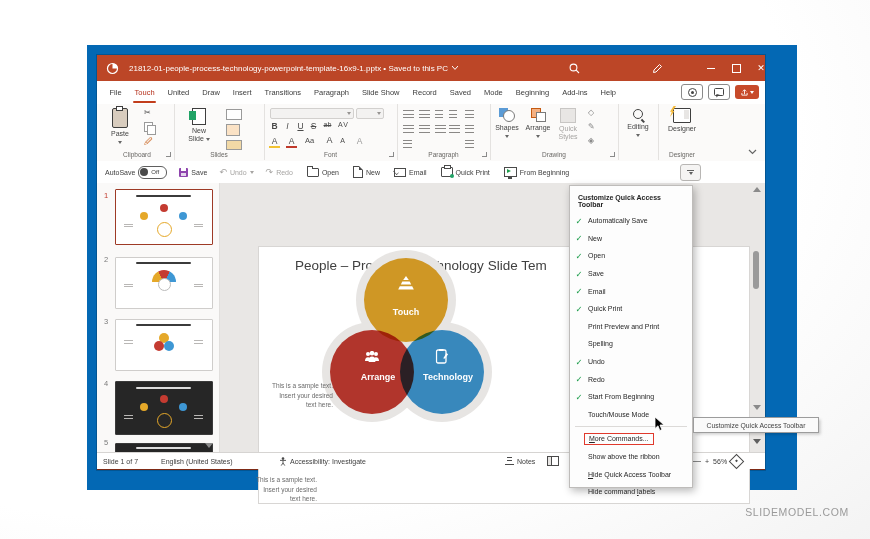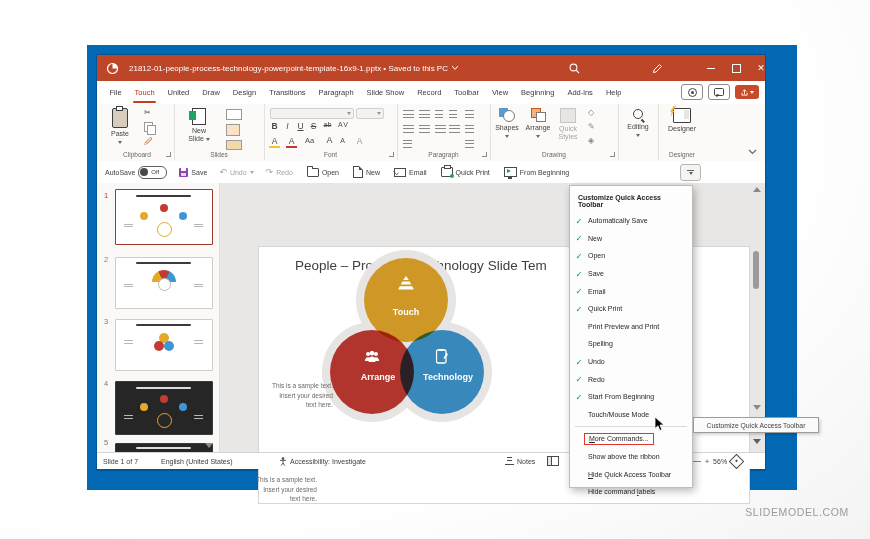--- a/index.html
+++ b/index.html
@@ -222,27 +222,27 @@
           <span class="glyph-max"></span>
         </div>
       <div class="tb-btn tb-close">✕</div>
     </div>
 
     <div class="abs tabrow">
       <span class="rtab">File</span>
       <span class="rtab active">Touch</span>
       <span class="rtab">United</span>
       <span class="rtab">Draw</span>
-      <span class="rtab">Design</span>
+      <span class="rtab">Insert</span>
       <span class="rtab">Transitions</span>
       <span class="rtab">Paragraph</span>
       <span class="rtab">Slide Show</span>
       <span class="rtab">Record</span>
-      <span class="rtab">Toolbar</span>
-      <span class="rtab">View</span>
+      <span class="rtab">Saved</span>
+      <span class="rtab">Mode</span>
       <span class="rtab">Beginning</span>
       <span class="rtab">Add-ins</span>
       <span class="rtab">Help</span>
     </div>
     <div class="tab-right">
       <div class="pill-btn">
           <span class="rec-dot"></span>
         </div>
       <div class="pill-btn">
           <span class="cmt-bubble"></span>

